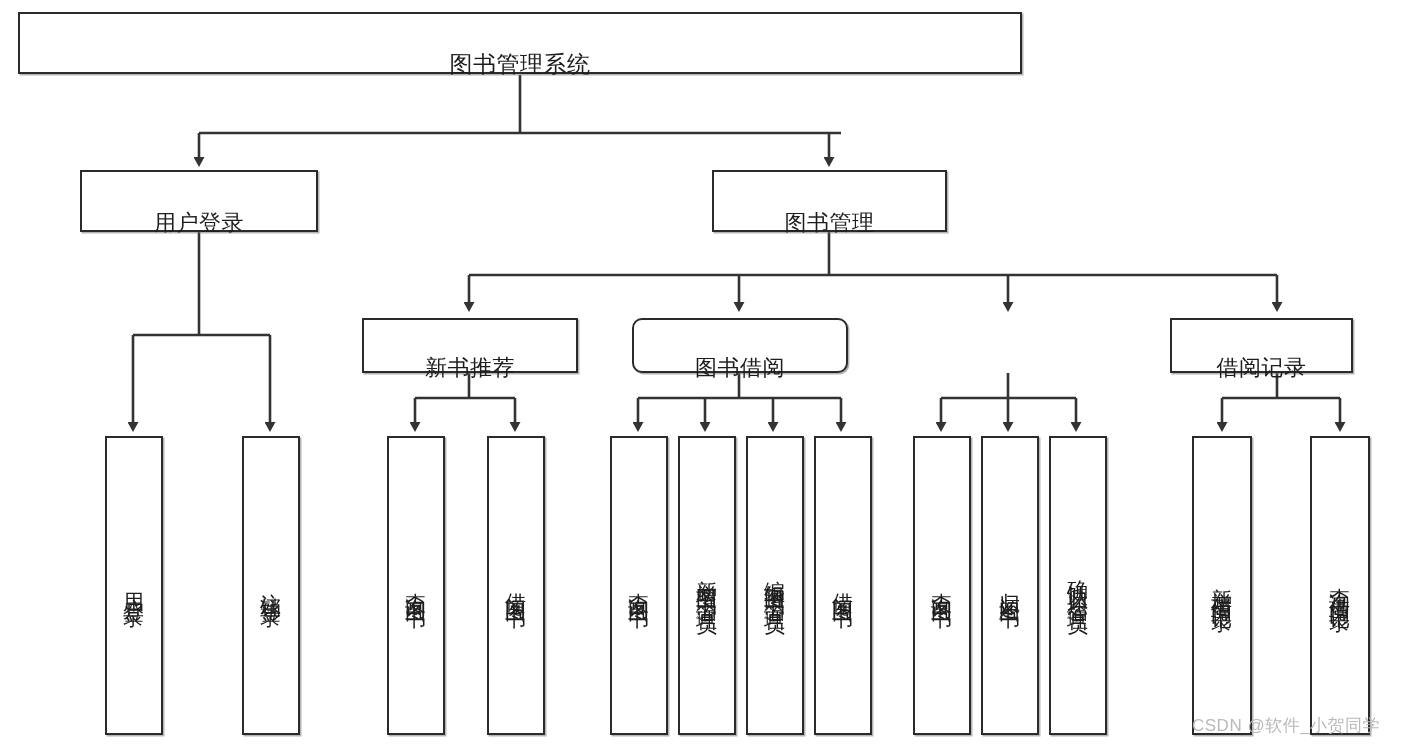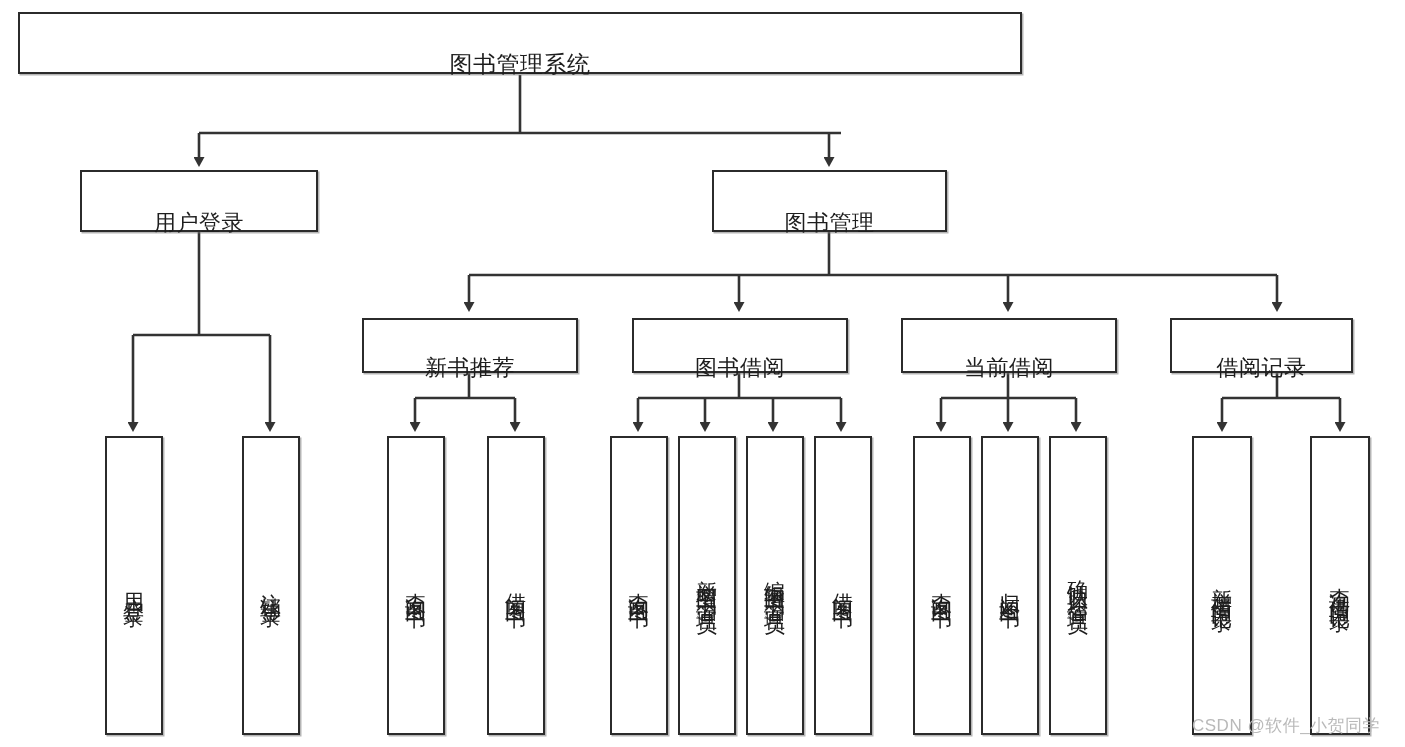--- a/index.html
+++ b/index.html
@@ -137,27 +137,24 @@
   </div>
 
   <div class="node horizontal" style="left:712px; top:170px; width:235px; height:62px;">
     <span class="label">图书管理</span>
   </div>
 
   <div class="node horizontal" style="left:362px; top:318px; width:216px; height:55px;">
     <span class="label">新书推荐</span>
   </div>
 
-  <div class="node horizontal" style="left:632px; top:318px; width:216px; height:55px;">
+  <div class="node horizontal" style="left:632px; top:318px; width:216px; height:55px;border-radius:10px;">
     <span class="label">图书借阅</span>
   </div>
 
-  <div class="node horizontal" style="left:901px; top:318px; width:216px; height:55px;">
-    <span class="label">当前借阅</span>
-  </div>
 
   <div class="node horizontal" style="left:1170px; top:318px; width:183px; height:55px;">
     <span class="label">借阅记录</span>
   </div>
 
   <div class="node vertical" style="left:105px; top:436px; width:58px; height:299px;">
     <span class="label">用户登录</span>
   </div>
 
   <div class="node vertical" style="left:242px; top:436px; width:58px; height:299px;">

